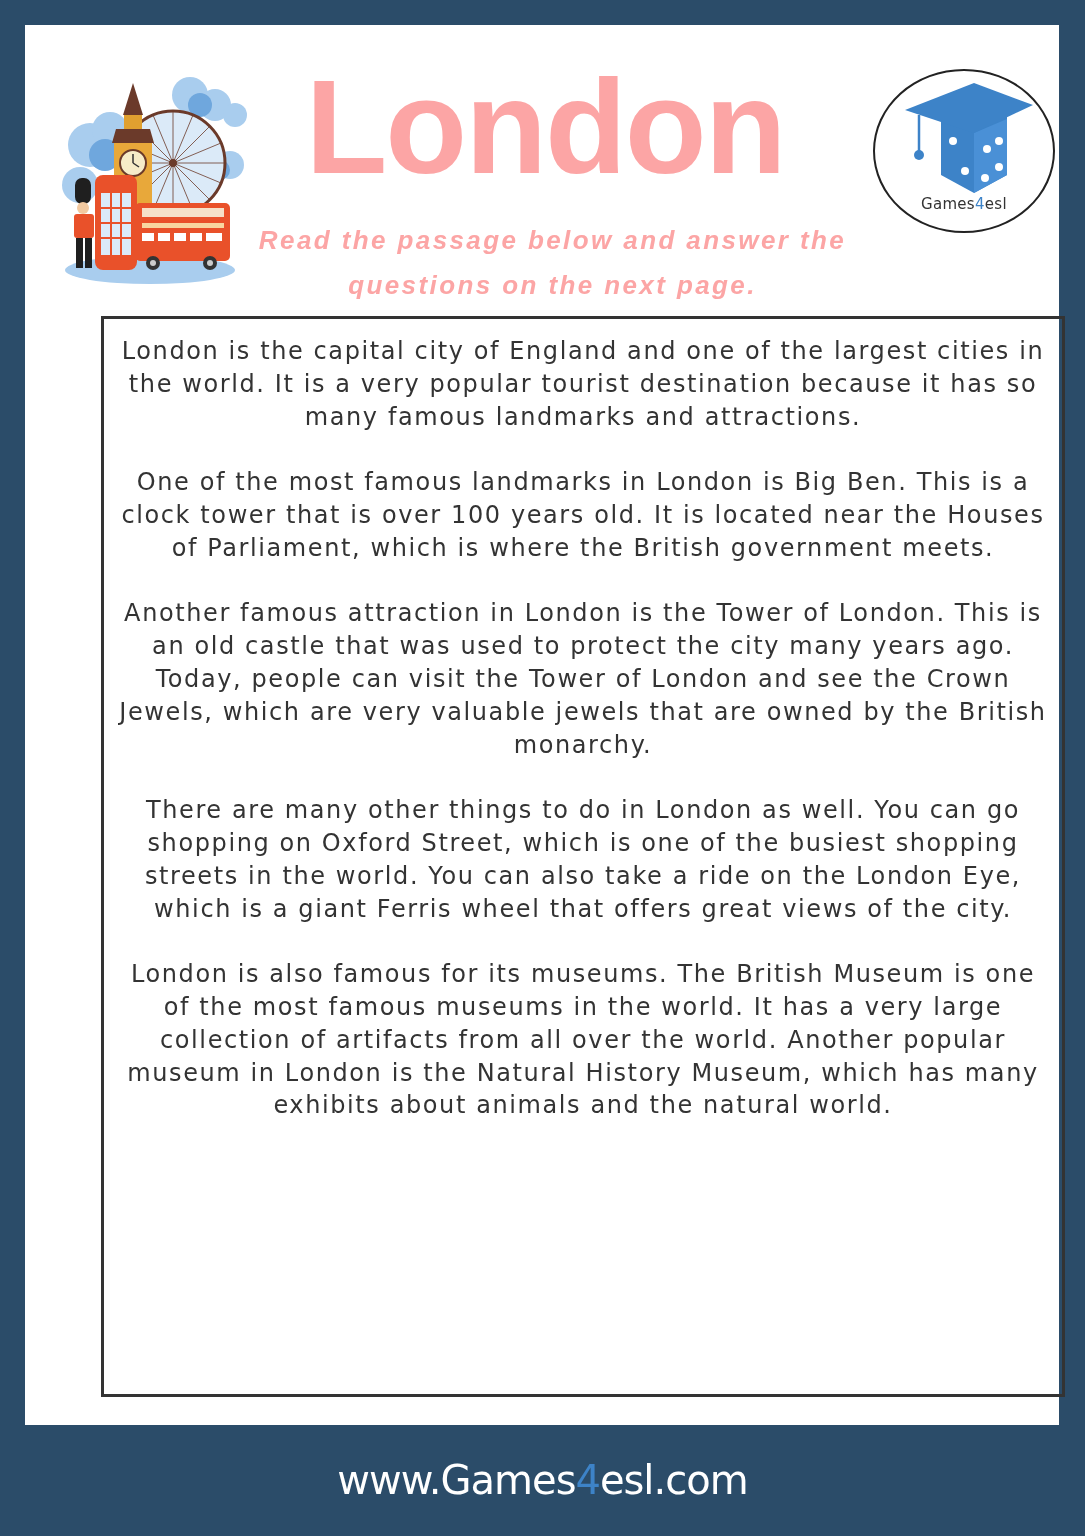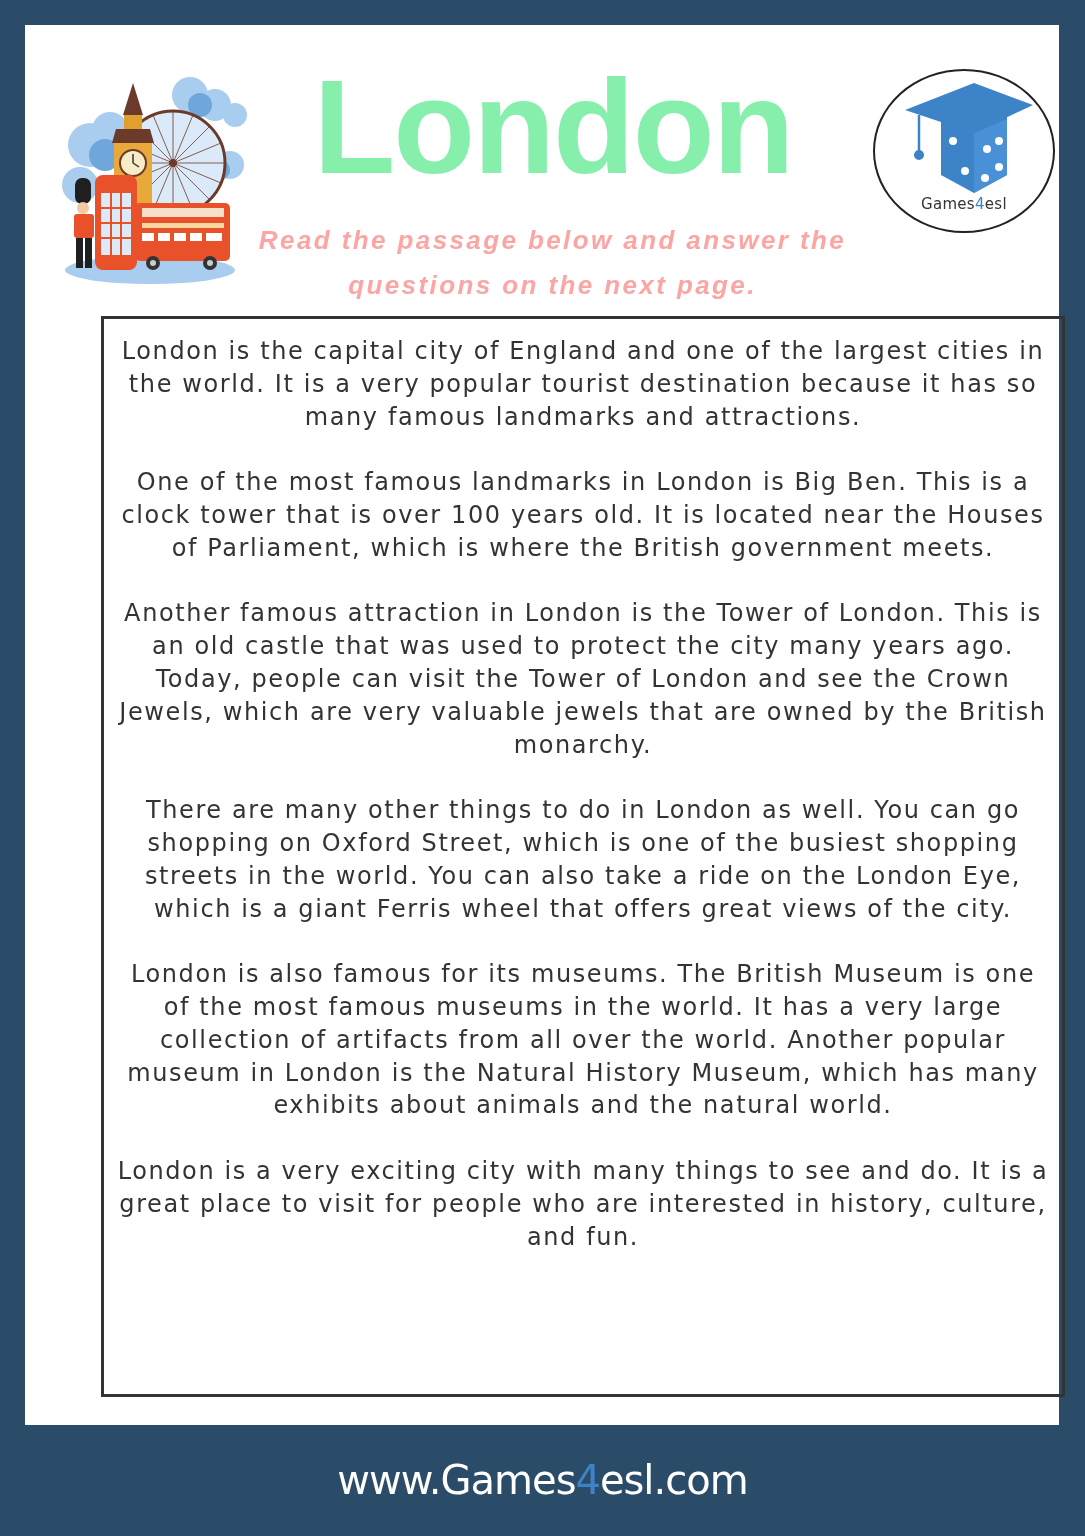--- a/index.html
+++ b/index.html
@@ -24,23 +24,22 @@
     }
     .title {
       position: absolute;
       left: 300px; top: 52px;
       width: 490px;
       text-align: center;
       font-family: "Liberation Sans", sans-serif;
       font-weight: bold;
       font-size: 134px;
       line-height: 150px;
-      color: #86efac;
+      color: #fca5a5;
       letter-spacing: -2px;
-      margin-left: 8px;
     }
     .logo {
       position: absolute;
       left: 873px; top: 69px;
       width: 178px; height: 160px;
       border: 2.5px solid #222;
       border-radius: 50%;
       background: #fff;
     }
     .logo svg { position: absolute; left: 20px; top: 4px; }
@@ -206,17 +205,16 @@
 
 <div class="instructions">Read the passage below and answer the questions on the next page.</div>
 
 <div class="passage-box">
   <div class="passage">
     <p>London is the capital city of England and one of the largest cities in the world. It is a very popular tourist destination because it has so many famous landmarks and attractions.</p>
     <p>One of the most famous landmarks in London is Big Ben. This is a clock tower that is over 100 years old. It is located near the Houses of Parliament, which is where the British government meets.</p>
     <p>Another famous attraction in London is the Tower of London. This is an old castle that was used to protect the city many years ago. Today, people can visit the Tower of London and see the Crown Jewels, which are very valuable jewels that are owned by the British monarchy.</p>
     <p>There are many other things to do in London as well. You can go shopping on Oxford Street, which is one of the busiest shopping streets in the world. You can also take a ride on the London Eye, which is a giant Ferris wheel that offers great views of the city.</p>
     <p>London is also famous for its museums. The British Museum is one of the most famous museums in the world. It has a very large collection of artifacts from all over the world. Another popular museum in London is the Natural History Museum, which has many exhibits about animals and the natural world.</p>
-    <p>London is a very exciting city with many things to see and do. It is a great place to visit for people who are interested in history, culture, and fun.</p>
   </div>
 </div>
 
 <div class="footer-url"><span>www.Games</span><span class="four">4</span><span>esl.com</span></div>
 
 </body></html>

